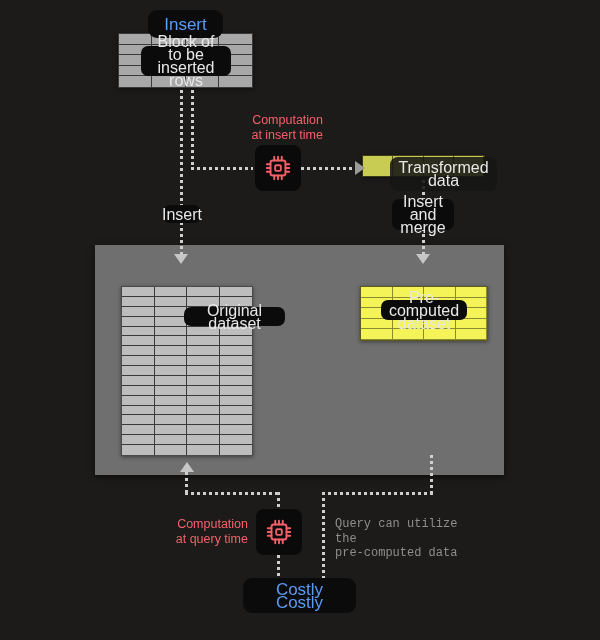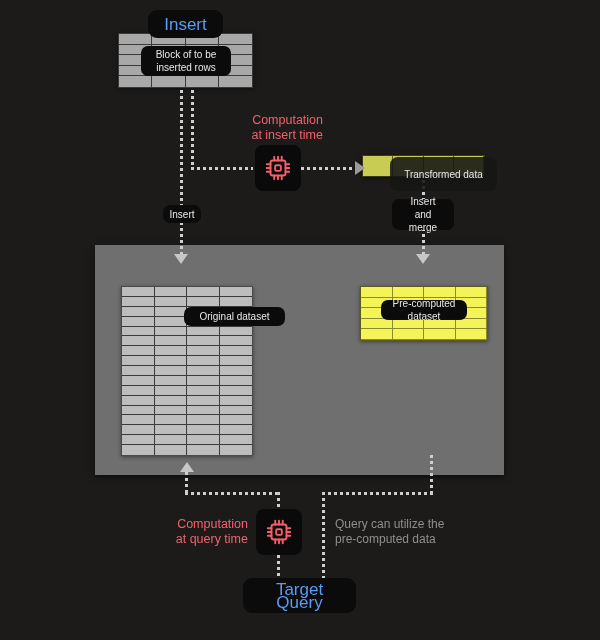--- a/index.html
+++ b/index.html
@@ -10,21 +10,21 @@
     overflow: hidden;
   }
   #stage { position: relative; width: 600px; height: 640px; }
 
   
   .chip {
     position: absolute;
     background: #0b0b0b;
     border-radius: 7px;
     color: #e8e8e8;
-    font-size: 10px;
+    font-size: 16px;
     line-height: 13px;
     text-align: center;
     display: flex; align-items: center; justify-content: center;
     padding: 0 8px;
     white-space: pre-line;
     z-index: 40;
   }
   .chip.big {
     font-size: 17px;
     color: #5b9bf5;
@@ -294,18 +294,18 @@
 
   <div class="txt red" style="left:168px; top:517px; width:80px;">Computation
 at query time</div>
 
   <div class="dot-v" style="left:277px; top:555px; height:27px;"></div>
 
   <div class="dot-v" style="left:430px; top:455px; height:38px;"></div>
   <div class="dot-h" style="left:322px; top:492px; width:111px;"></div>
   <div class="dot-v" style="left:322px; top:492px; height:90px;"></div>
 
-  <div class="txt gray" style="left:335px; top:517px; width:150px;">Query can utilize the
+  <div class="txt gray" style="left:335px; top:517px; width:150px;font-family:Liberation Mono, monospace;">Query can utilize the
 pre-computed data</div>
 
-  <div class="chip big" style="left:243px; top:578px; width:113px; height:35px;">Target Query</div>
+  <div class="chip big" style="left:243px; top:578px; width:113px; height:35px;">Costly Costly</div>
 
 </div>
 
 </body></html>

